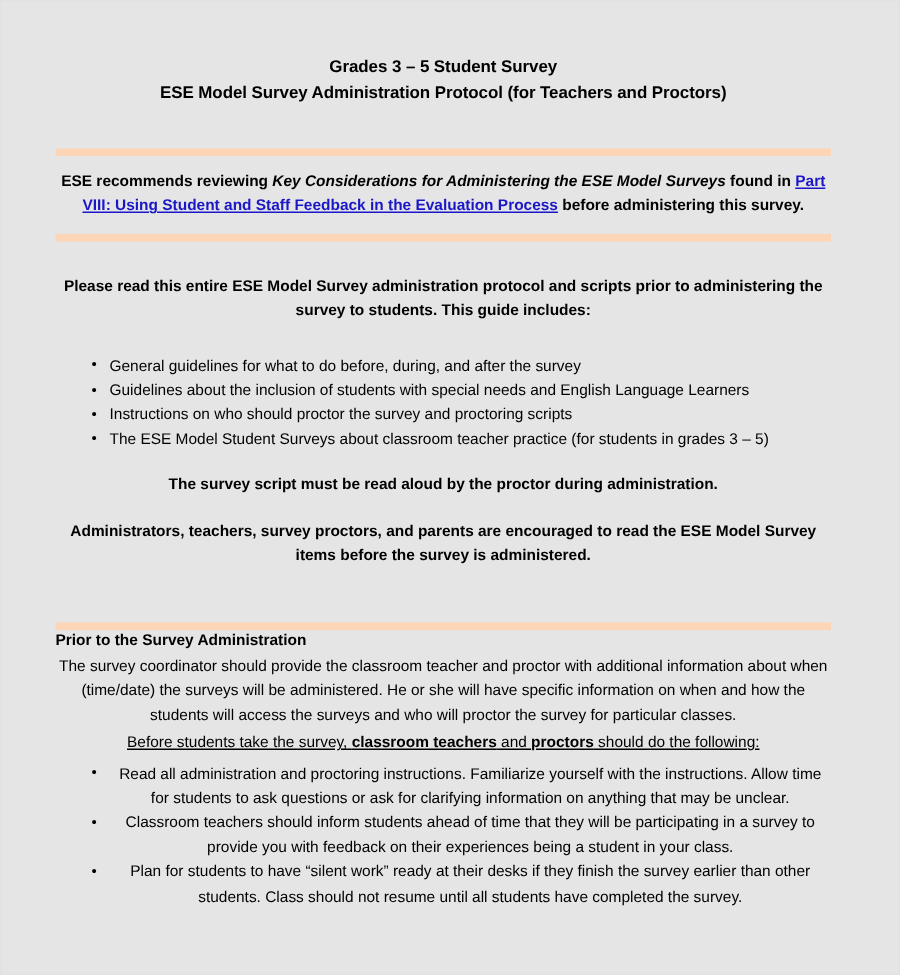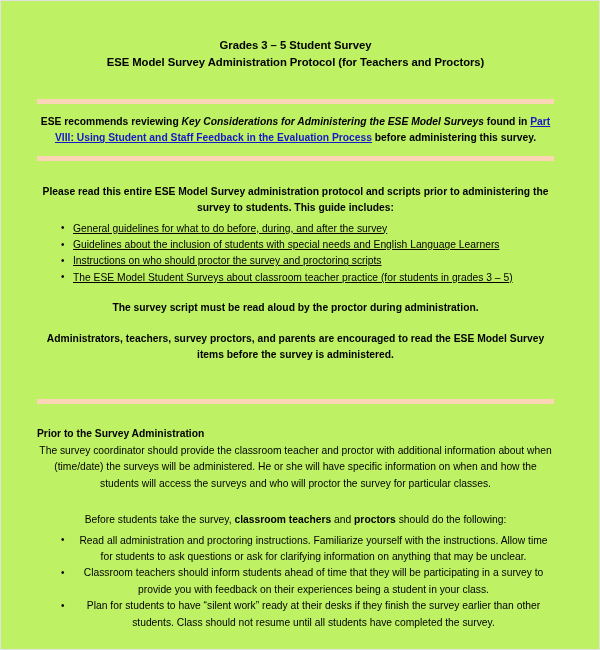--- a/index.html
+++ b/index.html
@@ -8,21 +8,21 @@
     background: #ffffff;
   }
   body {
     font-family: "Liberation Sans", sans-serif;
   }
   .page {
     position: relative;
     width: 600px;
     height: 650px;
     box-sizing: border-box;
-    background: #bef264;
+    background: #e5e5e5;
     border: 1px solid #e2e2e2;
     overflow: hidden;
   }
   .content {
     position: absolute;
     left: 36px;
     top: 0;
     width: 517px;
   }
 
@@ -63,22 +63,22 @@
   .link {
     color: #1a17c7;
     text-decoration: underline;
     font-weight: bold;
     cursor: pointer;
   }
 
   .sec-gap-1 { margin-top: 23px; }
   .sec-gap-2 { margin-top: 14px; }
   .sec-gap-3 { margin-top: 14px; }
-  .sec-gap-4 { margin-top: 22px; }
-  .sec-gap-5 { margin-top: 20px; }
+  .sec-gap-4 { }
+  .sec-gap-5 { margin-top: 2px; text-decoration: underline; }
 
   .sub-head {
     font-size: 10.3px;
     font-weight: bold;
     line-height: 16.4px;
   }
 
   
   ul {
     margin: 0;
@@ -96,21 +96,21 @@
     content: "\2022";
     position: absolute;
     left: 24px;
     top: -0.5px;
     font-size: 10px;
     color: #000000;
   }
   ul.tight li { margin-top: 0; }
   ul.loose li { margin-top: 0; text-align: center; }
   ul.loose { margin-top: 4px; }
-  ul.tight { margin-top: 4px; text-decoration: underline; }
+  ul.tight { margin-top: 20px; }
 </style>
 </head>
 <body>
 
 <div class="page">
   <div class="content">
 
     <div class="title-block">
       <div class="doc-title">Grades 3 – 5 Student Survey</div>
       <div class="doc-title">ESE Model Survey Administration Protocol (for Teachers and Proctors)</div>

